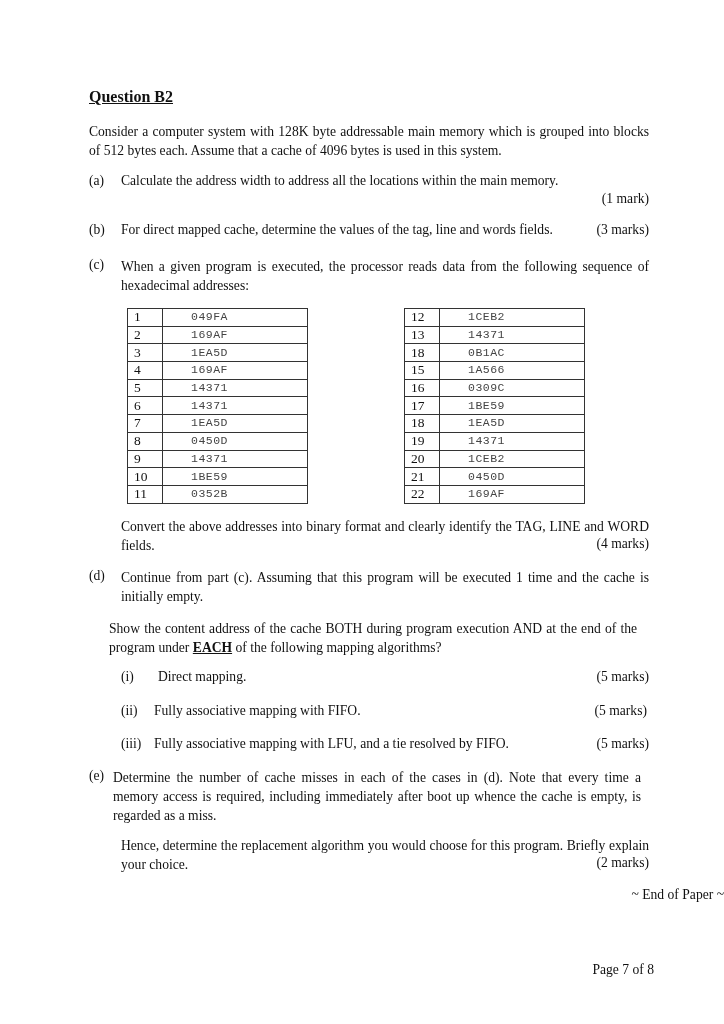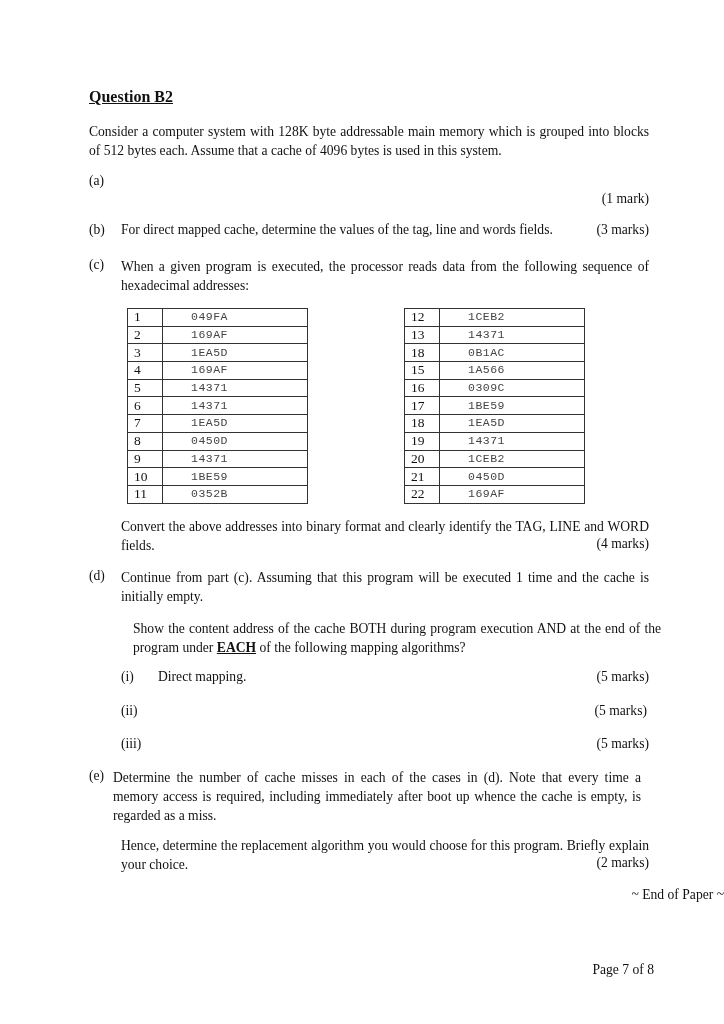--- a/index.html
+++ b/index.html
@@ -29,20 +29,21 @@
 <body>
 
 <div>
 
   <div class="abs title">Question B2</div>
 
   <div class="abs para" style="left:89px; top:122px; width:560px;">Consider a computer system with 128K byte addressable main memory which is grouped into blocks of 512 bytes each. Assume that a cache of 4096 bytes is used in this system.</div>
 
   <div class="abs" style="left:89px; top:173px; width:560px; height:40px;">
     <span class="label" style="left:0; top:0;">(a)</span>
+    <span class="label" style="left:32px; top:0;">Calculate the address width to address all the locations within the main memory.</span>
     <span class="marks" style="top:18px;">(1 mark)</span>
   </div>
 
   <div class="abs" style="left:89px; top:222px; width:560px; height:20px;">
     <span class="label" style="left:0; top:0;">(b)</span>
     <span class="label" style="left:32px; top:0;">For direct mapped cache, determine the values of the tag, line and words fields.</span>
     <span class="marks" style="top:0;">(3 marks)</span>
   </div>
 
   <div class="abs" style="left:89px; top:257px; width:560px;">
@@ -150,37 +151,39 @@
   <div class="abs" style="left:121px; top:517px; width:528px;">
     <div class="para">Convert the above addresses into binary format and clearly identify the TAG, LINE and WORD fields.</div>
     <span class="abs" style="right:0; top:19px;">(4 marks)</span>
   </div>
 
   <div class="abs" style="left:89px; top:568px; width:560px;">
     <span class="label" style="left:0; top:0;">(d)</span>
     <div class="para" style="margin-left:32px; width:528px;">Continue from part (c). Assuming that this program will be executed 1 time and the cache is initially empty.</div>
   </div>
 
-  <div class="abs para" style="left:133px; top:619px; width:528px;">
+  <div class="abs para" style="left:109px; top:619px; width:528px;">
     <span>Show the content address of the cache BOTH during program execution AND at the end of the program under</span>
     <span class="bold-u">EACH</span>
     <span>of the following mapping algorithms?</span>
   </div>
 
   <div class="abs" style="left:121px; top:669px; width:528px; height:20px;">
     <span class="label" style="left:0;">(i)</span>
     <span class="label" style="left:37px;">Direct mapping.</span>
     <span class="marks">(5 marks)</span>
   </div>
   <div class="abs" style="left:121px; top:703px; width:526px; height:20px;">
     <span class="label" style="left:0;">(ii)</span>
+    <span class="label" style="left:33px;">Fully associative mapping with FIFO.</span>
     <span class="marks">(5 marks)</span>
   </div>
   <div class="abs" style="left:121px; top:736px; width:528px; height:20px;">
     <span class="label" style="left:0;">(iii)</span>
+    <span class="label" style="left:33px;">Fully associative mapping with LFU, and a tie resolved by FIFO.</span>
     <span class="marks">(5 marks)</span>
   </div>
 
   <div class="abs" style="left:89px; top:768px; width:560px;">
     <span class="label" style="left:0; top:0;">(e)</span>
     <div class="para" style="margin-left:24px; width:528px;">Determine the number of cache misses in each of the cases in (d). Note that every time a memory access is required, including immediately after boot up whence the cache is empty, is regarded as a miss.</div>
   </div>
 
   <div class="abs" style="left:121px; top:836px; width:528px;">
     <div class="para">Hence, determine the replacement algorithm you would choose for this program. Briefly explain your choice.</div>

